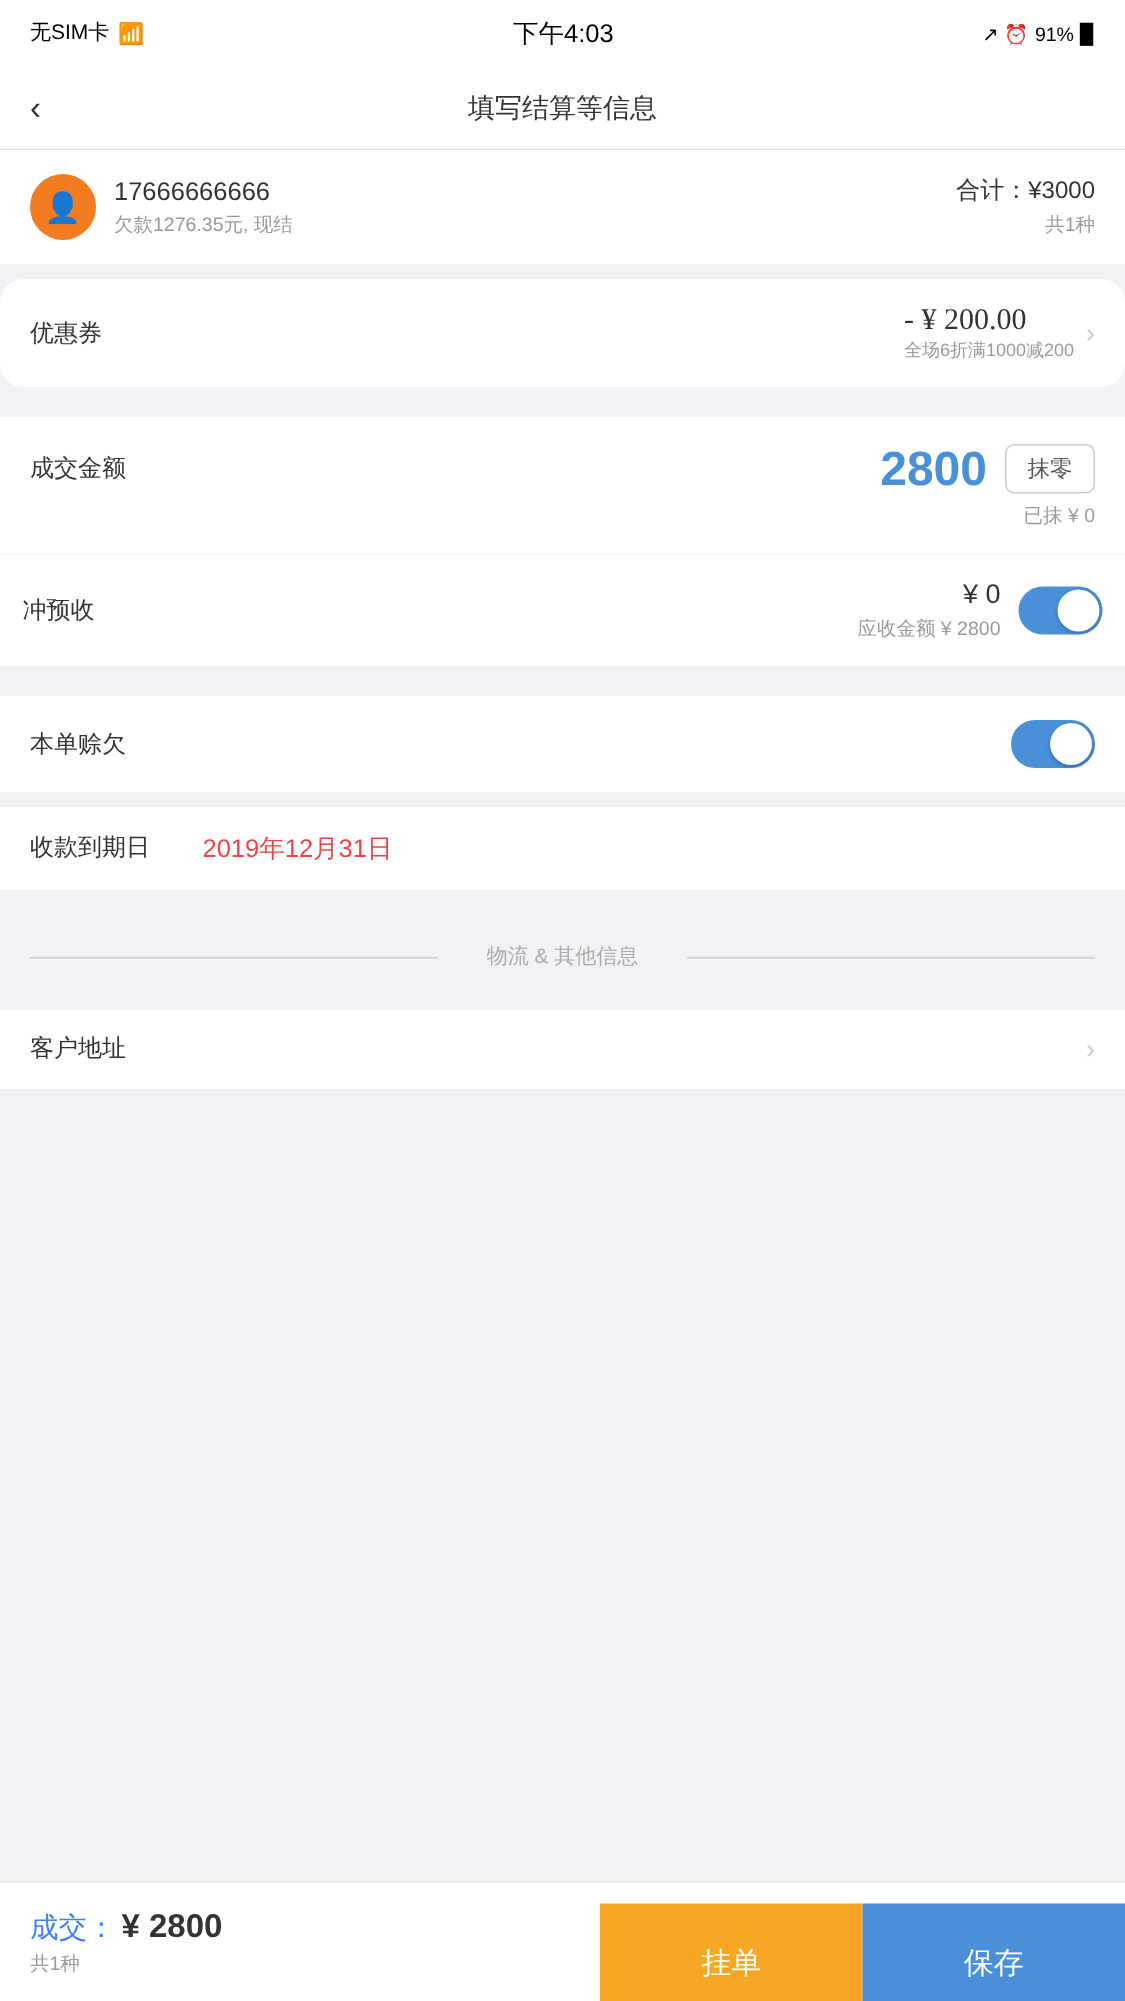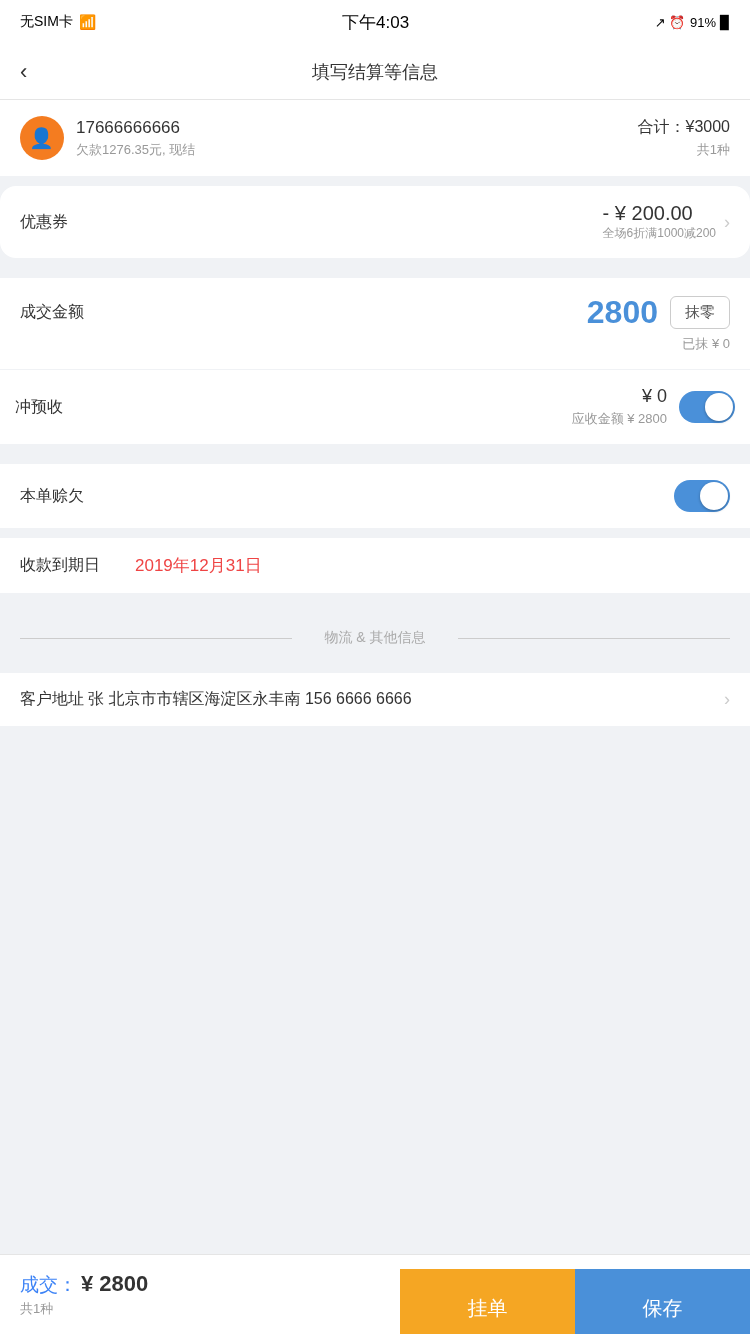--- a/index.html
+++ b/index.html
@@ -119,20 +119,21 @@
     }
     .coupon-right {
       display: flex;
       align-items: center;
       gap: 8px;
     }
     .coupon-discount {
       font-size: 20px;
       font-weight: 500;
       color: #333;
+      font-family: Liberation Serif, serif;
     }
     .coupon-desc {
       font-size: 12px;
       color: #999;
       text-align: right;
     }
     .chevron-icon {
       font-size: 18px;
       color: #ccc;
     }
@@ -468,21 +469,20 @@
   <div class="section-divider"></div>
 
   <div class="logistics-divider">
     <div class="logistics-line"></div>
     <span class="logistics-text">物流 &amp; 其他信息</span>
     <div class="logistics-line"></div>
   </div>
 
   <div class="address-section">
     <span class="address-label">客户地址</span>
-    <span class="address-value">张 北京市市辖区海淀区永丰南 156 6666 6666</span>
     <span class="chevron-icon">›</span>
   </div>
 
   <div class="bottom-empty"></div>
 
 </div>
 
 <div class="footer">
   <div class="footer-info">
     <div style="display:flex; align-items:baseline; gap:4px;">

